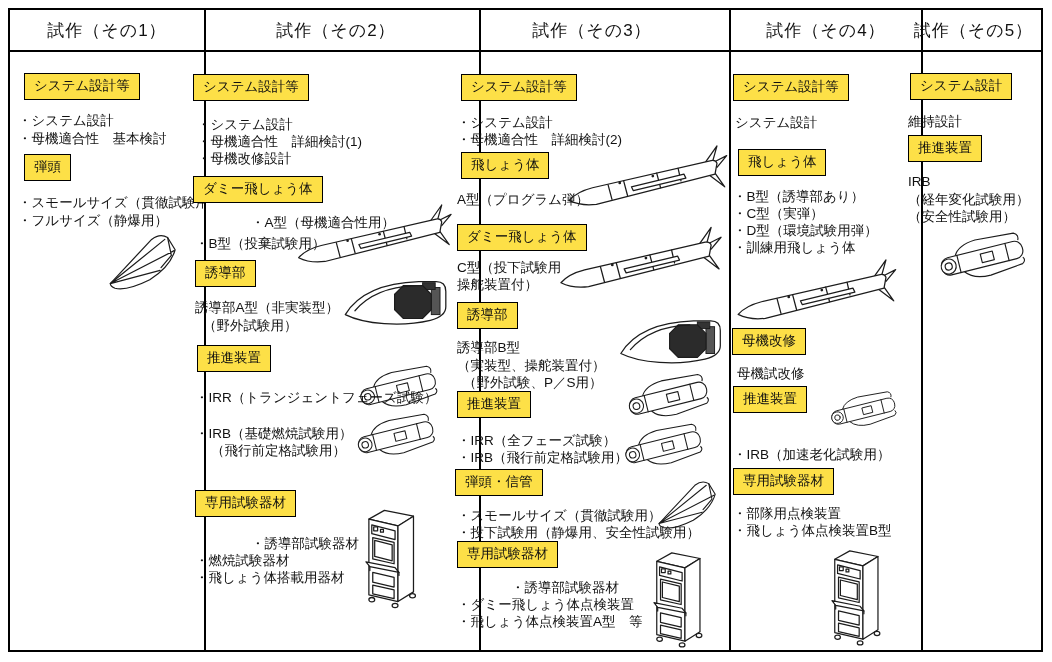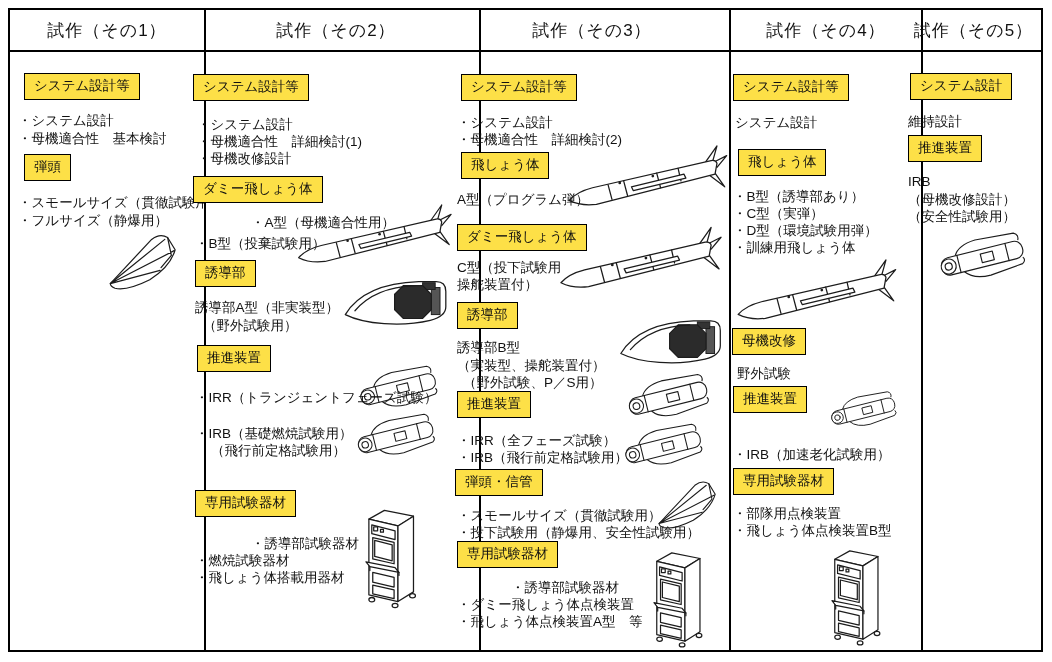--- a/index.html
+++ b/index.html
@@ -194,21 +194,21 @@
       <div class="tx" style="left:4px;top:62px">システム設計</div>
       <div class="bx" style="left:7px;top:97px">飛しょう体</div>
       <div class="tx" style="left:2px;top:136px">・B型（誘導部あり）</div>
       <div class="tx" style="left:2px;top:153px">・C型（実弾）</div>
       <div class="tx" style="left:2px;top:170px">・D型（環境試験用弾）</div>
       <div class="tx" style="left:2px;top:187px">・訓練用飛しょう体</div>
       <svg class="ill" style="left:0;top:206px;width:168px;height:70px">
             <use href="#sym-missile"></use>
           </svg>
       <div class="bx" style="left:1px;top:276px">母機改修</div>
-      <div class="tx" style="left:6px;top:313px">野外試験</div>
+      <div class="tx" style="left:6px;top:313px">母機試改修</div>
       <div class="bx" style="left:2px;top:334px">推進装置</div>
       <svg class="ill" style="left:92px;top:332px;width:82px;height:54px">
             <use href="#sym-prop"></use>
           </svg>
       <div class="tx" style="left:2px;top:394px">・IRB（加速老化試験用）</div>
       <div class="bx" style="left:2px;top:416px">専用試験器材</div>
       <div class="tx" style="left:2px;top:453px">・部隊用点検装置</div>
       <div class="tx" style="left:2px;top:470px">・飛しょう体点検装置B型</div>
       <svg class="ill" style="left:100px;top:492px;width:62px;height:102px">
             <use href="#sym-rack"></use>
@@ -218,21 +218,21 @@
 
   <div class="col last" style="left:896px;width:135px">
     <div class="hdr">
           <span>試作（その5）</span>
         </div>
     <div class="bod">
       <div class="bx" style="left:4px;top:21px">システム設計</div>
       <div class="tx" style="left:2px;top:61px">維持設計</div>
       <div class="bx" style="left:2px;top:83px">推進装置</div>
       <div class="tx" style="left:2px;top:122px">IRB</div>
-      <div class="tx" style="left:2px;top:139px">（母機改修設計）</div>
+      <div class="tx" style="left:2px;top:139px">（経年変化試験用）</div>
       <div class="tx" style="left:2px;top:156px">（安全性試験用）</div>
       <svg class="ill" style="left:24px;top:176px;width:106px;height:60px">
             <use href="#sym-prop"></use>
           </svg>
     </div>
   </div>
 
  </div>
 </div>
 

